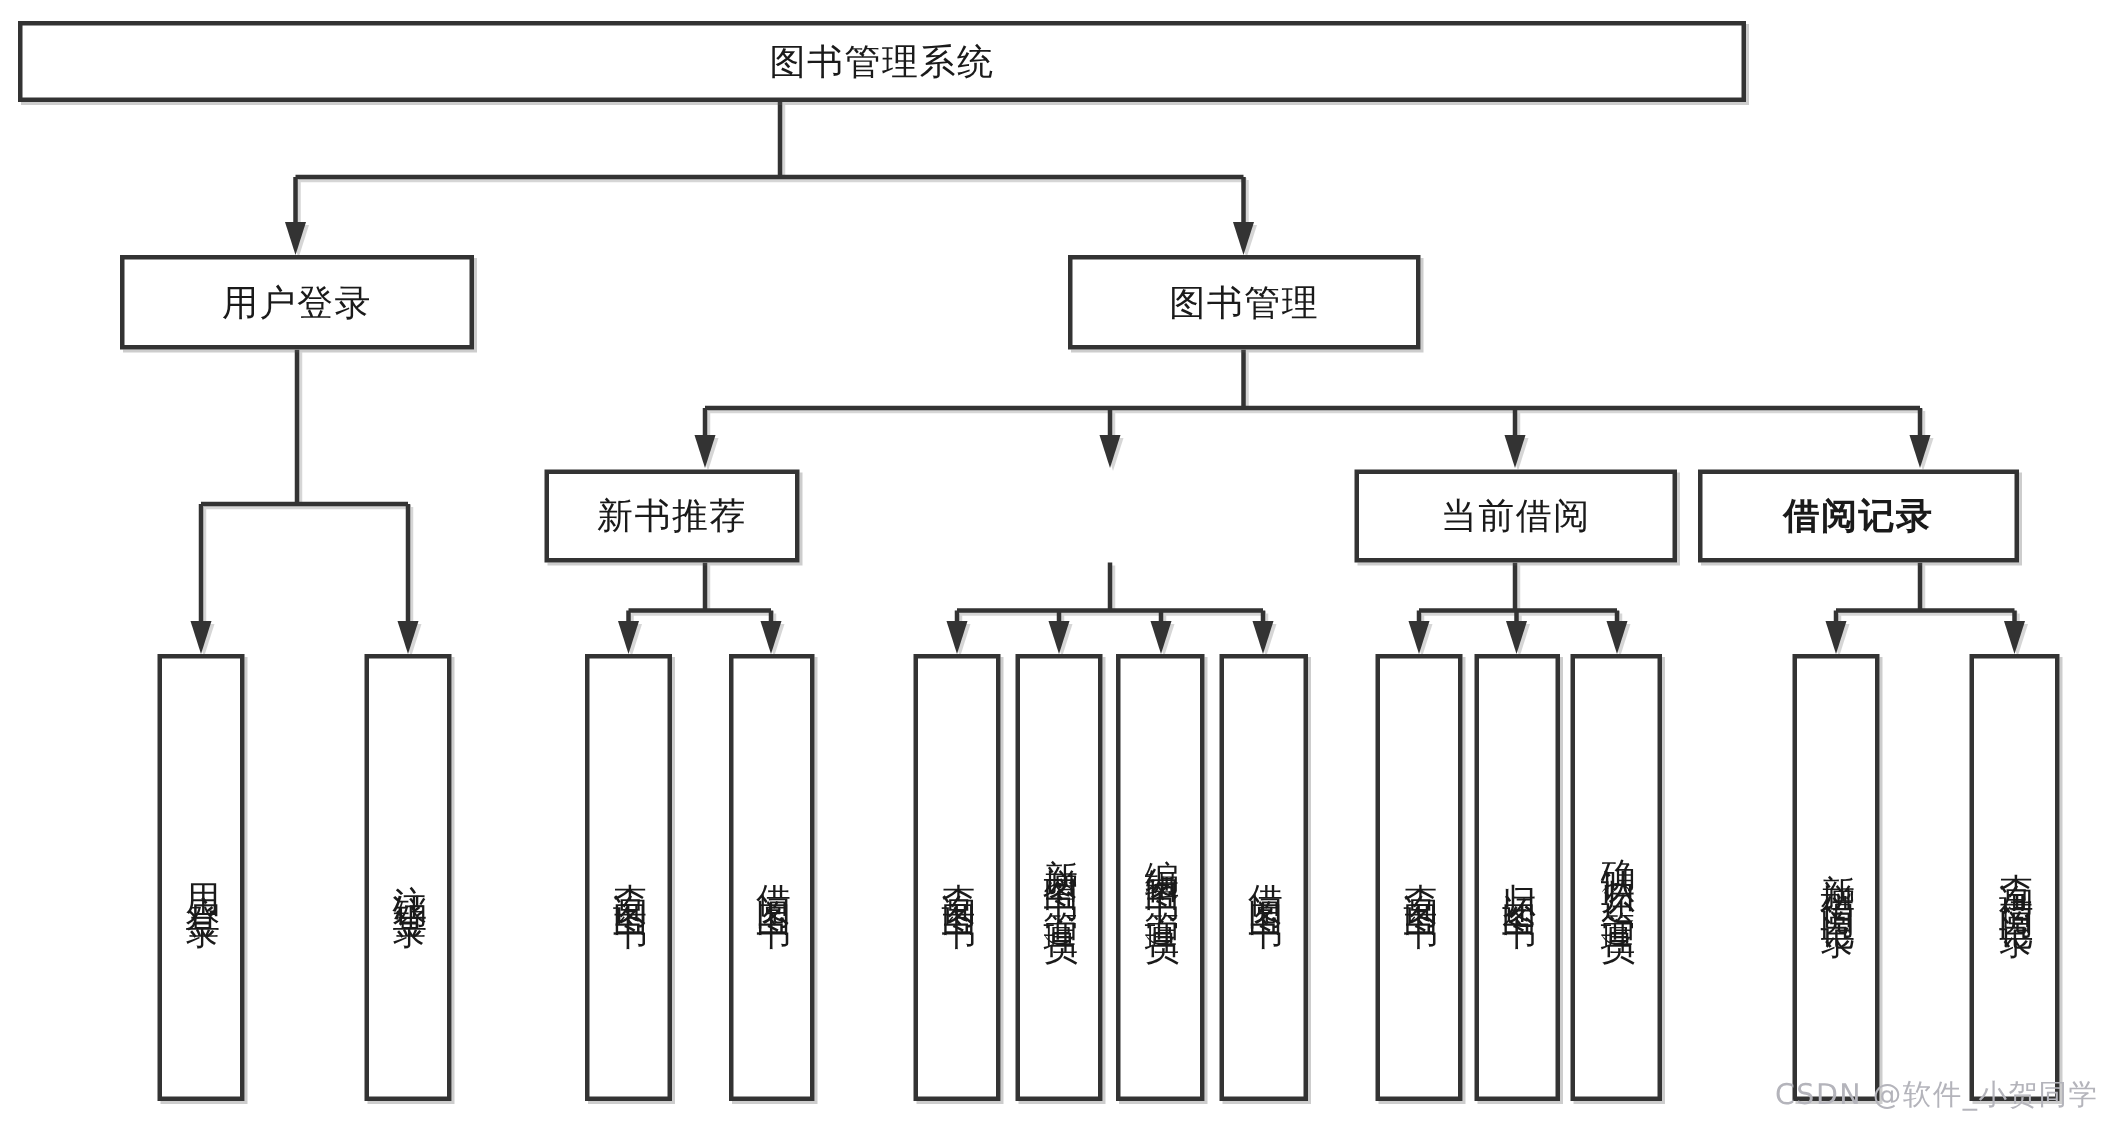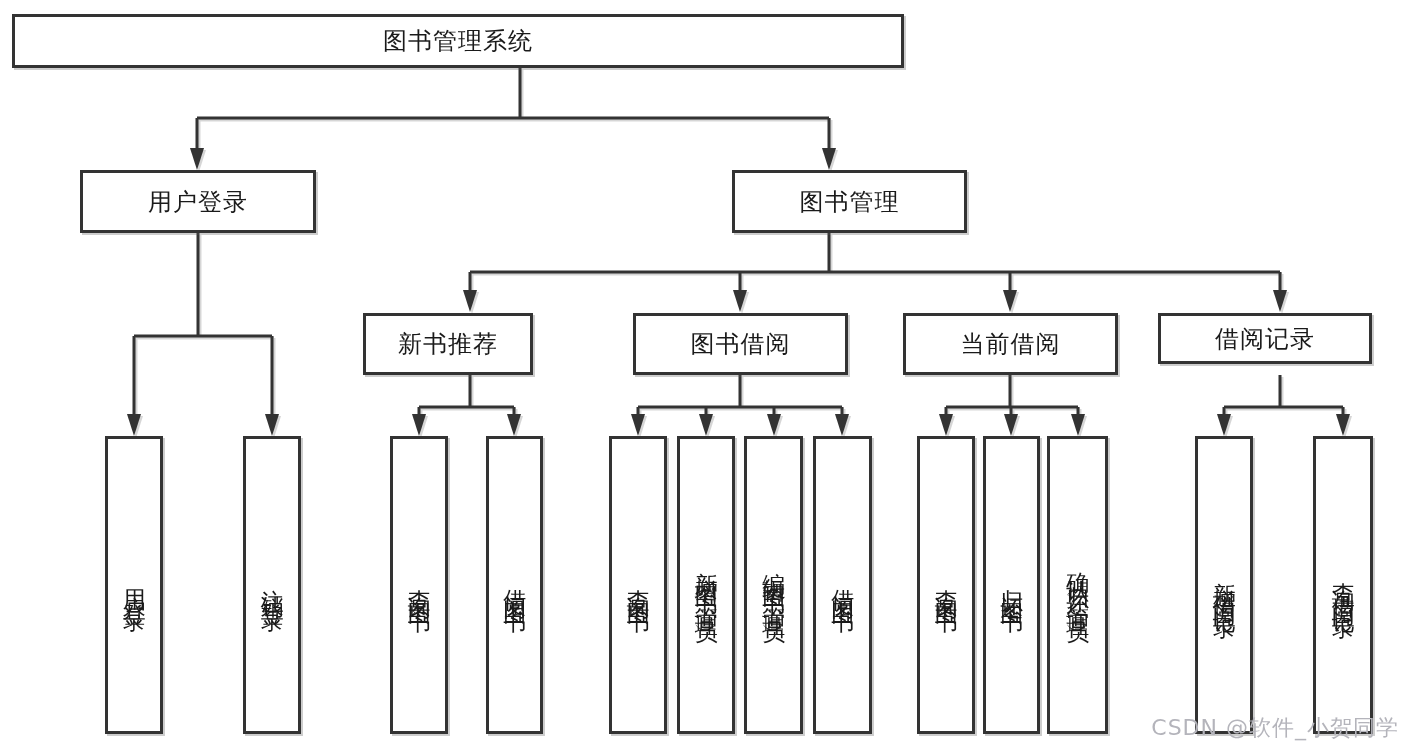--- a/index.html
+++ b/index.html
@@ -29,21 +29,21 @@
   .leaf span{
     writing-mode:vertical-rl;
     text-orientation:mixed;
     font-size:23px;
     letter-spacing:7px;
     line-height:1.1;
   }
   .watermark{
     position:absolute;
     right:6px;bottom:4px;
-    font-size:22px;
+    font-size:19px;
     color:#b4b4bb;
     letter-spacing:1px;
     white-space:nowrap;
   }
 </style>
 </head>
 <body>
 
 <div class="stage">
 
@@ -80,41 +80,38 @@
       <polygon points="767,414 781,414 774,436"></polygon>
       <polygon points="835,414 849,414 842,436"></polygon>
       <polygon points="939,414 953,414 946,436"></polygon>
       <polygon points="1004,414 1018,414 1011,436"></polygon>
       <polygon points="1071,414 1085,414 1078,436"></polygon>
       <polygon points="1217,414 1231,414 1224,436"></polygon>
       <polygon points="1336,414 1350,414 1343,436"></polygon>
     </g>
   </svg>
 
-  <div class="box" style="left:12px;top:14px;width:892px;height:54px;">
+  <div class="box" style="left:12px;top:14px;width:1152px;height:54px;">
     <span>图书管理系统</span>
   </div>
 
   <div class="box" style="left:80px;top:170px;width:236px;height:63px;">
     <span>用户登录</span>
   </div>
-  <div class="box" style="left:732px;top:170px;width:235px;height:63px;">
+  <div class="box" style="left:712px;top:170px;width:235px;height:63px;">
     <span>图书管理</span>
   </div>
 
   <div class="box" style="left:363px;top:313px;width:170px;height:62px;">
     <span>新书推荐</span>
   </div>
-  <div class="box" style="left:633px;top:313px;width:215px;height:62px;">
-    <span>图书借阅</span>
-  </div>
   <div class="box" style="left:903px;top:313px;width:215px;height:62px;align-items:center;">
     <span>当前借阅</span>
   </div>
-  <div class="box" style="left:1158px;top:313px;width:214px;height:51px;">
+  <div class="box" style="left:1132px;top:313px;width:214px;height:62px;font-weight:bold;">
     <span>借阅记录</span>
   </div>
 
   <div class="box leaf" style="left:105px;top:436px;width:58px;height:298px;">
     <span>用户登录</span>
   </div>
   <div class="box leaf" style="left:243px;top:436px;width:58px;height:298px;">
     <span>注销登录</span>
   </div>
 

